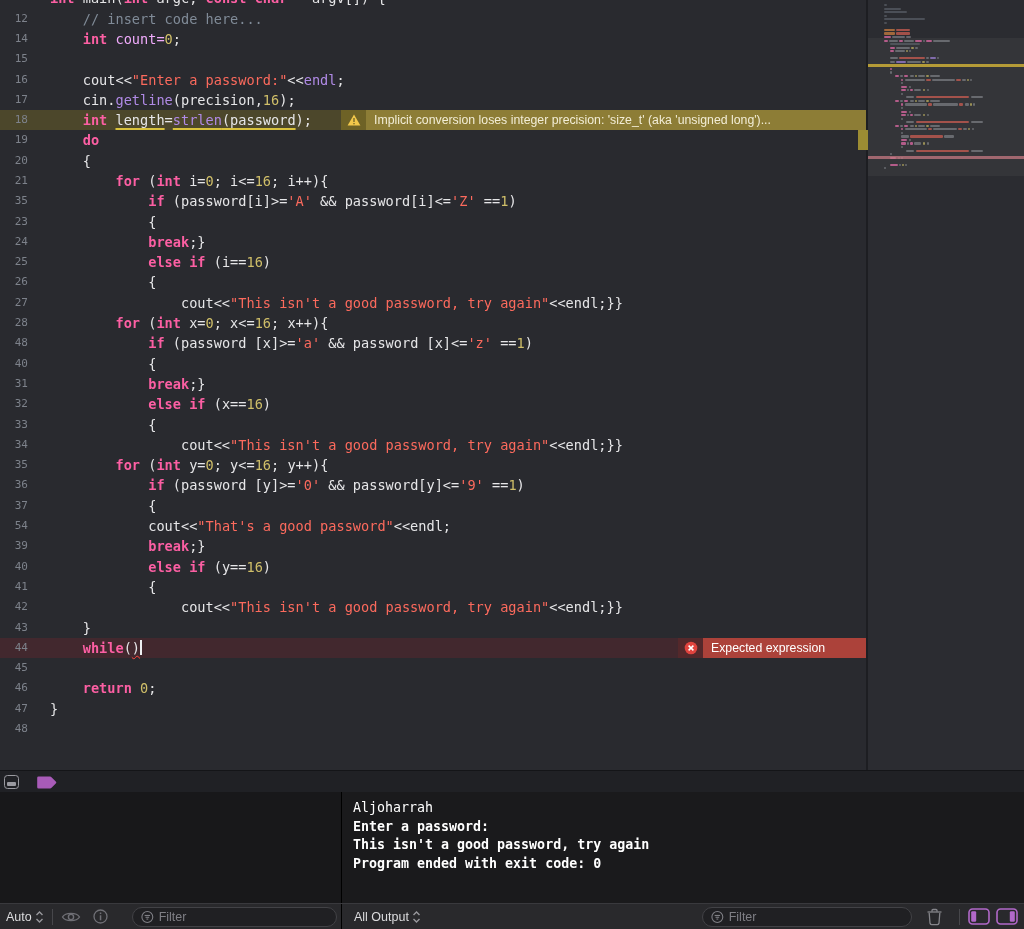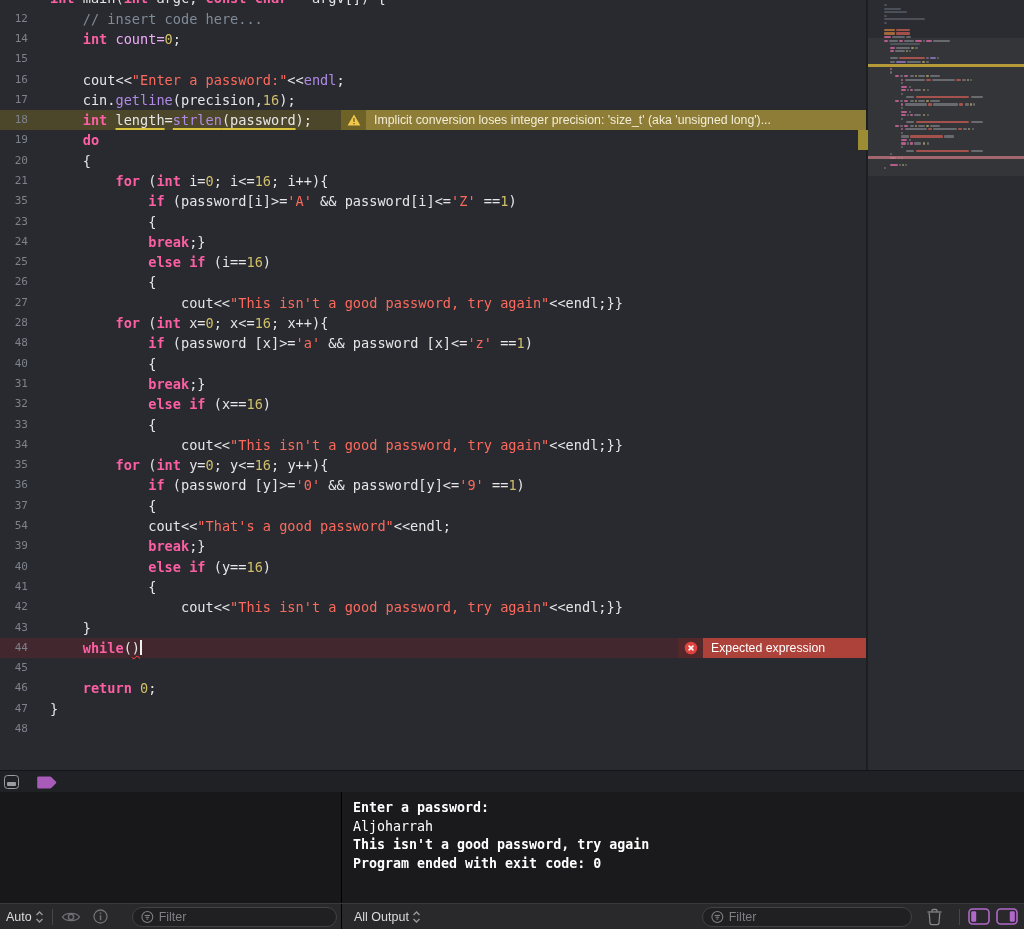--- a/index.html
+++ b/index.html
@@ -407,22 +407,22 @@
         <div class="bar"></div>
       </div>
     <svg id="bp-icon" viewBox="0 0 20 13">
       <path d="M1.5 0.5 h11.5 a2 2 0 0 1 1.5 0.7 l4.5 4.6 a1 1 0 0 1 0 1.4 l-4.5 4.6 a2 2 0 0 1 -1.5 0.7 h-11.5 a1.3 1.3 0 0 1 -1.3-1.3 v-9.4 a1.3 1.3 0 0 1 1.3-1.3 z" fill="#a85bb8"></path>
     </svg>
   </div>
 
   <div id="debug-area">
     <div id="vars-pane"></div>
     <div id="console-pane">
+        <div class="con-line">Aljoharrah</div>
         <div class="con-line b">Enter a password:</div>
-        <div class="con-line">Aljoharrah</div>
         <div class="con-line b">This isn't a good password, try again</div>
         <div class="con-line b">Program ended with exit code: 0</div>
       </div>
   </div>
 
   <div id="bottom-bar">
     <div id="bar-left">
       <div class="drop">
         <span>Auto</span>
         <svg width="9" height="12" viewBox="0 0 9 12">

